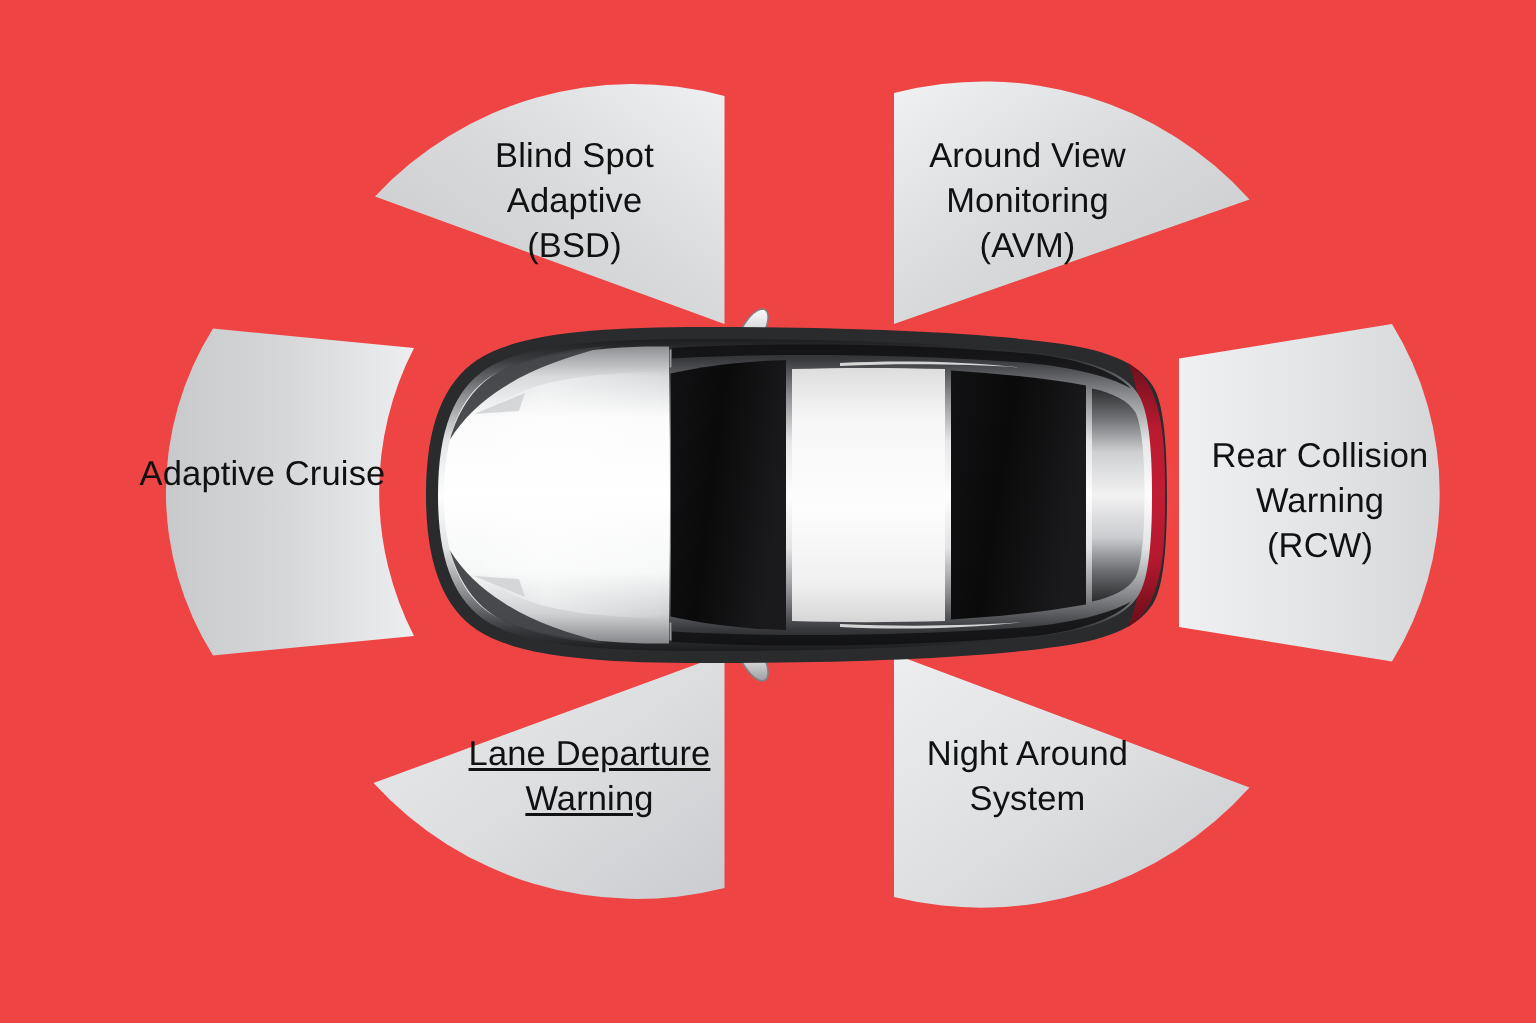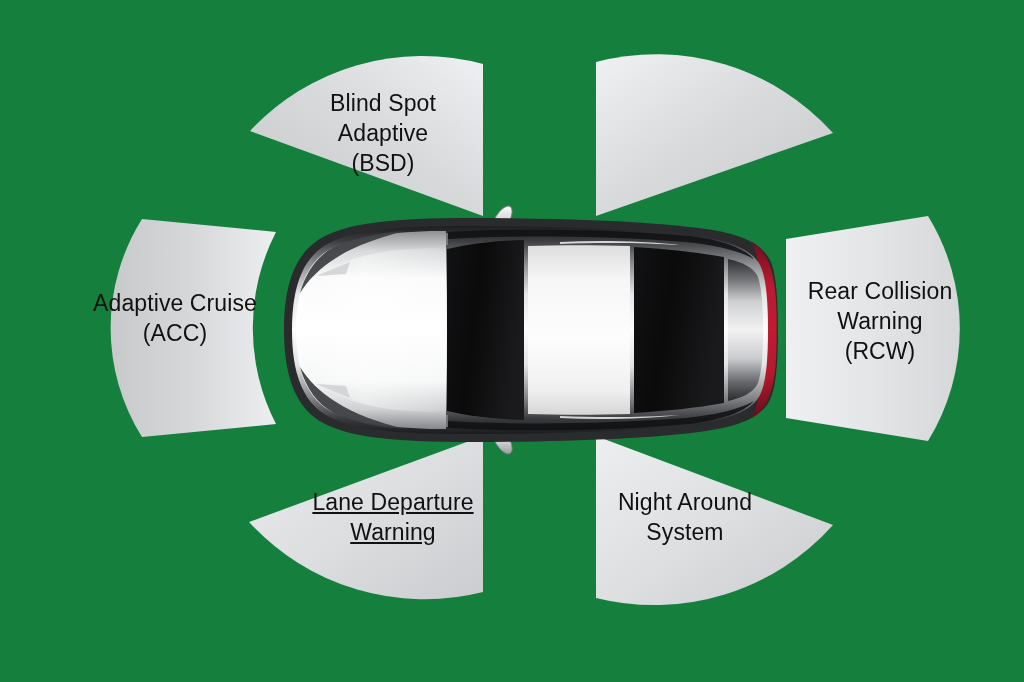--- a/index.html
+++ b/index.html
@@ -11,21 +11,21 @@
   body {
     width: 1024px;
     height: 682px;
     font-family: "Liberation Sans", sans-serif;
     overflow: hidden;
   }
   #diagram-root {
     position: relative;
     width: 1024px;
     height: 682px;
-    background: #15803d;
+    background: #ef4444;
   }
   #scene {
     position: absolute;
     left: 0;
     top: 0;
     width: 1024px;
     height: 682px;
   }
   .sector-label {
     position: absolute;
@@ -37,22 +37,22 @@
     letter-spacing: 0.1px;
     white-space: nowrap;
     pointer-events: none;
     -webkit-font-smoothing: antialiased;
   }
   .sector-label .ln {
     display: block;
   }
   #label-bsd { left: 268px; top: 88px; width: 230px; }
   #label-avm { left: 570px; top: 88px; width: 230px; }
-  #label-acc { left: 50px; top: 288px; width: 250px; }
-  #label-rcw { left: 755px; top: 276px; width: 250px; }
+  #label-acc { left: 50px; top: 300px; width: 250px; }
+  #label-rcw { left: 755px; top: 288px; width: 250px; }
   #label-ldw { left: 268px; top: 487px; width: 250px; text-decoration: underline; }
   #label-nvs { left: 560px; top: 487px; width: 250px; }
 </style>
 </head>
 <body>
 
 <div id="diagram-root">
 
   <svg id="scene" viewBox="0 0 1024 682" xmlns="http://www.w3.org/2000/svg">
     <defs>
@@ -253,24 +253,28 @@
       <line x1="447" y1="415" x2="447" y2="427" stroke="#9a9c9f" stroke-width="1.2"></line>
     </g>
   </svg>
 
   <div class="sector-label" id="label-bsd">
     <span class="ln">Blind Spot</span>
     <span class="ln">Adaptive</span>
     <span class="ln">(BSD)</span>
   </div>
 
+  <div class="sector-label" id="label-avm">
+    <span class="ln">Around View</span>
+    <span class="ln">Monitoring</span>
+    <span class="ln">(AVM)</span>
+  </div>
 
   <div class="sector-label" id="label-acc">
     <span class="ln">Adaptive Cruise</span>
-    <span class="ln">(ACC)</span>
   </div>
 
   <div class="sector-label" id="label-rcw">
     <span class="ln">Rear Collision</span>
     <span class="ln">Warning</span>
     <span class="ln">(RCW)</span>
   </div>
 
   <div class="sector-label" id="label-ldw">
     <span class="ln">Lane Departure</span>

